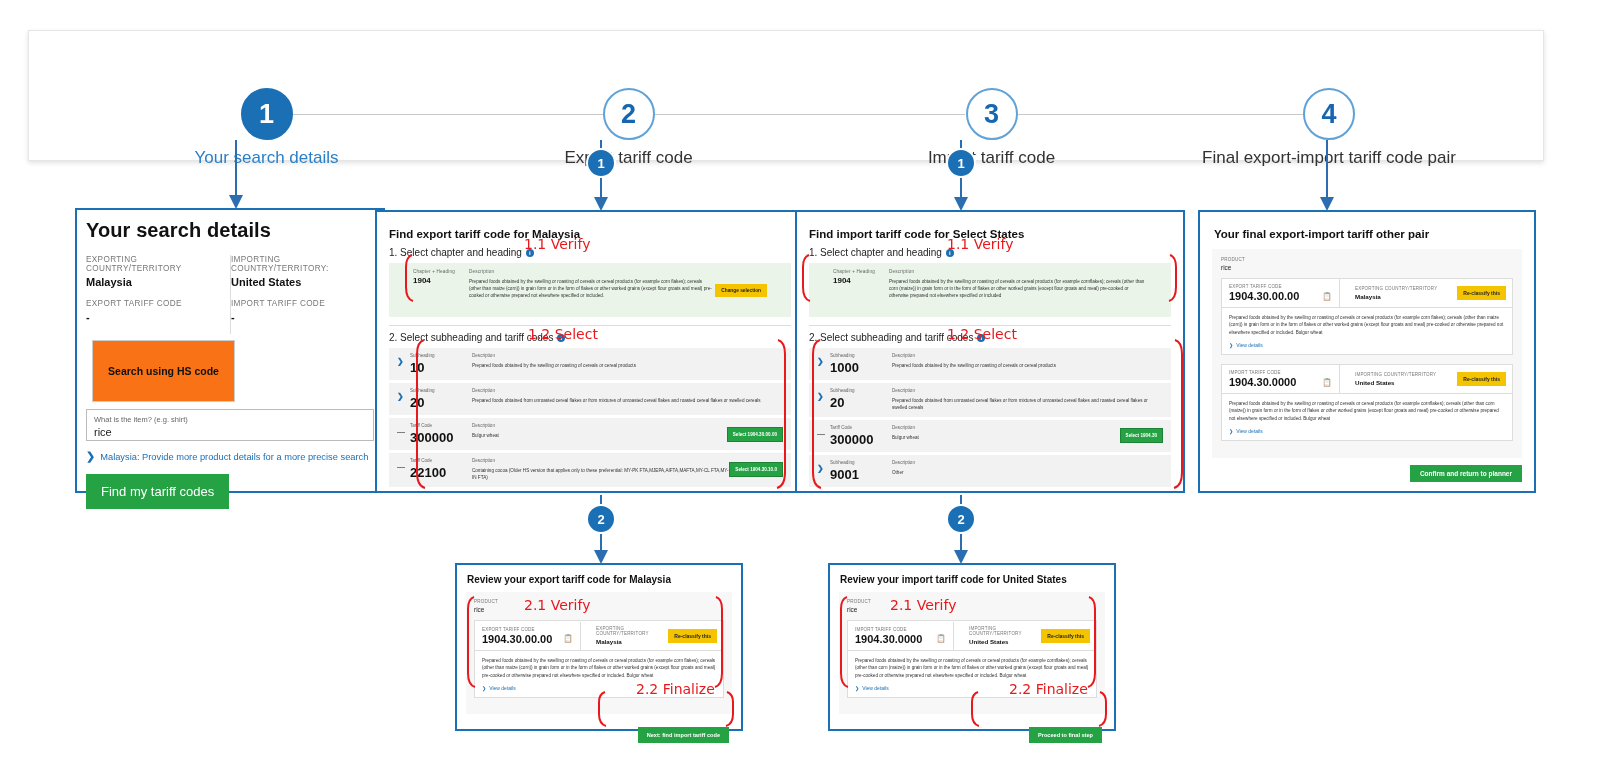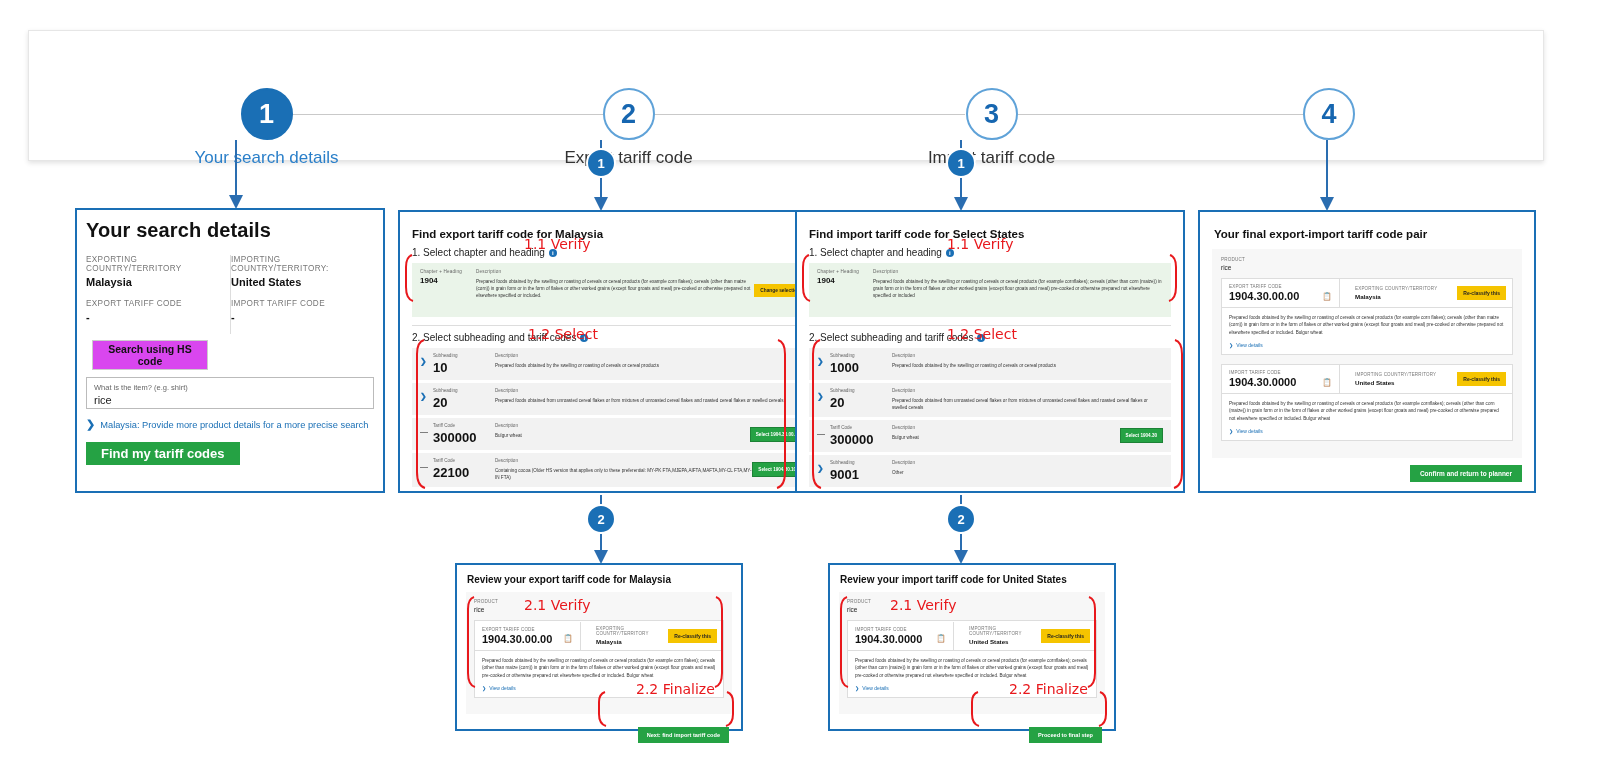--- a/index.html
+++ b/index.html
@@ -66,48 +66,48 @@
   .p1-cap{ font-size:8.2px; color:#777; letter-spacing:.35px; text-transform:uppercase; margin-bottom:3px;}
   .p1-val{ font-size:11px; font-weight:bold; color:#111; margin-bottom:11px;}
   .p1-toggle{ display:flex; margin:6px 9px 0 9px; }
   .btn-keywords{
     background:#555; color:#fff; font-size:10.5px; font-weight:bold;
     padding:8px 10px; width:128px; display:flex; align-items:center; justify-content:center; gap:8px;
     border:1px solid #555;
   }
   .tick{ color:#3fae3f; font-size:12px; font-weight:bold;}
   .btn-hscode{
-    background:#d946ef; color:#111; font-size:10.5px; font-weight:bold;
-    padding:2px 10px; width:116px; text-align:center; border:1px solid #ccc; margin-left:6px;
+    background:#f97316; color:#111; font-size:10.5px; font-weight:bold;
+    padding:24px 10px; width:143px; text-align:center; border:1px solid #ccc; margin-left:6px;
   }
   .p1-input{
     margin:7px 9px 0 9px; border:1px solid #bbb; padding:5px 7px 7px 7px; height:32px;
   }
   .p1-input-lab{ font-size:7.5px; color:#666; }
   .p1-input-val{ font-size:11px; color:#222; margin-top:2px;}
   .p1-optional{
     margin:9px 9px 0 9px; font-size:9.3px; color:#1a6fb5; display:flex; align-items:center; gap:5px;
   }
   .chev{ color:#1a6fb5; font-size:11px; font-weight:bold;}
   .btn-find{
-    margin:11px 0 0 9px; background:#25a244; color:#fff; font-size:13px; font-weight:bold;
-    padding:3px 14px; display:inline-block; border:1px solid #25a244;
-  }
-
-  
-  #panel-export{ left:398px; top:210px; width:430px; height:283px; }
+    margin:11px 0 0 9px; background:#25a244; color:#fff; font-size:13px; font-weight:normal;
+    padding:9px 14px; display:inline-block; border:1px solid #25a244;
+  }
+
+  
+  #panel-export{ left:375px; top:210px; width:430px; height:283px; }
   #panel-import{ left:795px; top:210px; width:390px; height:283px; }
   .pt-title{ font-size:11.5px; font-weight:bold; color:#111; margin:6px 0 7px 0;}
   .pt-step{ font-size:10px; color:#222; display:flex; align-items:center; gap:4px; margin-bottom:5px;}
   .info-i{
     width:8px;height:8px;border-radius:50%;background:#1a6fb5;color:#fff;
     font-size:6px;display:inline-flex;align-items:center;justify-content:center;font-weight:bold;
   }
   .chapter-box{
-    background:#eaf4e9; padding:6px 8px; display:flex; align-items:flex-start; min-height:54px;
+    background:#eaf4e9; padding:6px 24px; display:flex; align-items:flex-start; min-height:54px;
   }
   .cb-code{ width:56px; }
   .cb-lab{ font-size:4.6px; color:#666; letter-spacing:.2px;}
   .cb-val{ font-size:8px; font-weight:bold; color:#111; margin-top:2px;}
   .cb-desc{ flex:1; }
   .cb-dtext{ font-size:4.6px; color:#333; line-height:1.55; margin-top:4px;}
   .btn-change{
     background:#f5c400; color:#222; font-size:4.8px; font-weight:bold;
     padding:4px 6px; align-self:center; white-space:nowrap;
   }
@@ -185,20 +185,21 @@
   <div class="step" style="left:512px; width:175px;">
     <div class="step-circle hollow">2</div>
     <div class="step-label">Export tariff code</div>
   </div>
   <div class="step" style="left:875px; width:175px;">
     <div class="step-circle hollow">3</div>
     <div class="step-label">Import tariff code</div>
   </div>
   <div class="step" style="left:1155px; width:290px;">
     <div class="step-circle hollow">4</div>
+    <div class="step-label">Final export-import tariff code pair</div>
   </div>
 </div>
 
 <svg class="overlay-svg">
   <defs>
     <marker id="ar" markerWidth="9" markerHeight="9" refX="4.5" refY="4.5" orient="auto">
       <path d="M1,1 L8,4.5 L1,8 z" fill="#2a6db0"></path>
     </marker>
   </defs>
 
@@ -399,21 +400,21 @@
       <div class="row-desc">
         <div class="r-lab">Description</div>
         <div class="r-dtext">Other</div>
       </div>
     </div>
   </div>
 </div>
 
 <div class="panel" id="panel-final">
   <div class="panel-inner">
-    <div class="pf-title">Your final export-import tariff code pair</div>
+    <div class="pf-title">Your final export-import tariff other pair</div>
     <div class="pf-card">
       <div class="pf-prodlab">PRODUCT</div>
       <div class="pf-prodval">rice</div>
 
       <div class="code-box">
         <div class="code-top">
           <div class="ct-left">
             <div class="ct-lab">EXPORT TARIFF CODE</div>
             <div class="ct-code">
               <span>1904.30.00.00</span>

